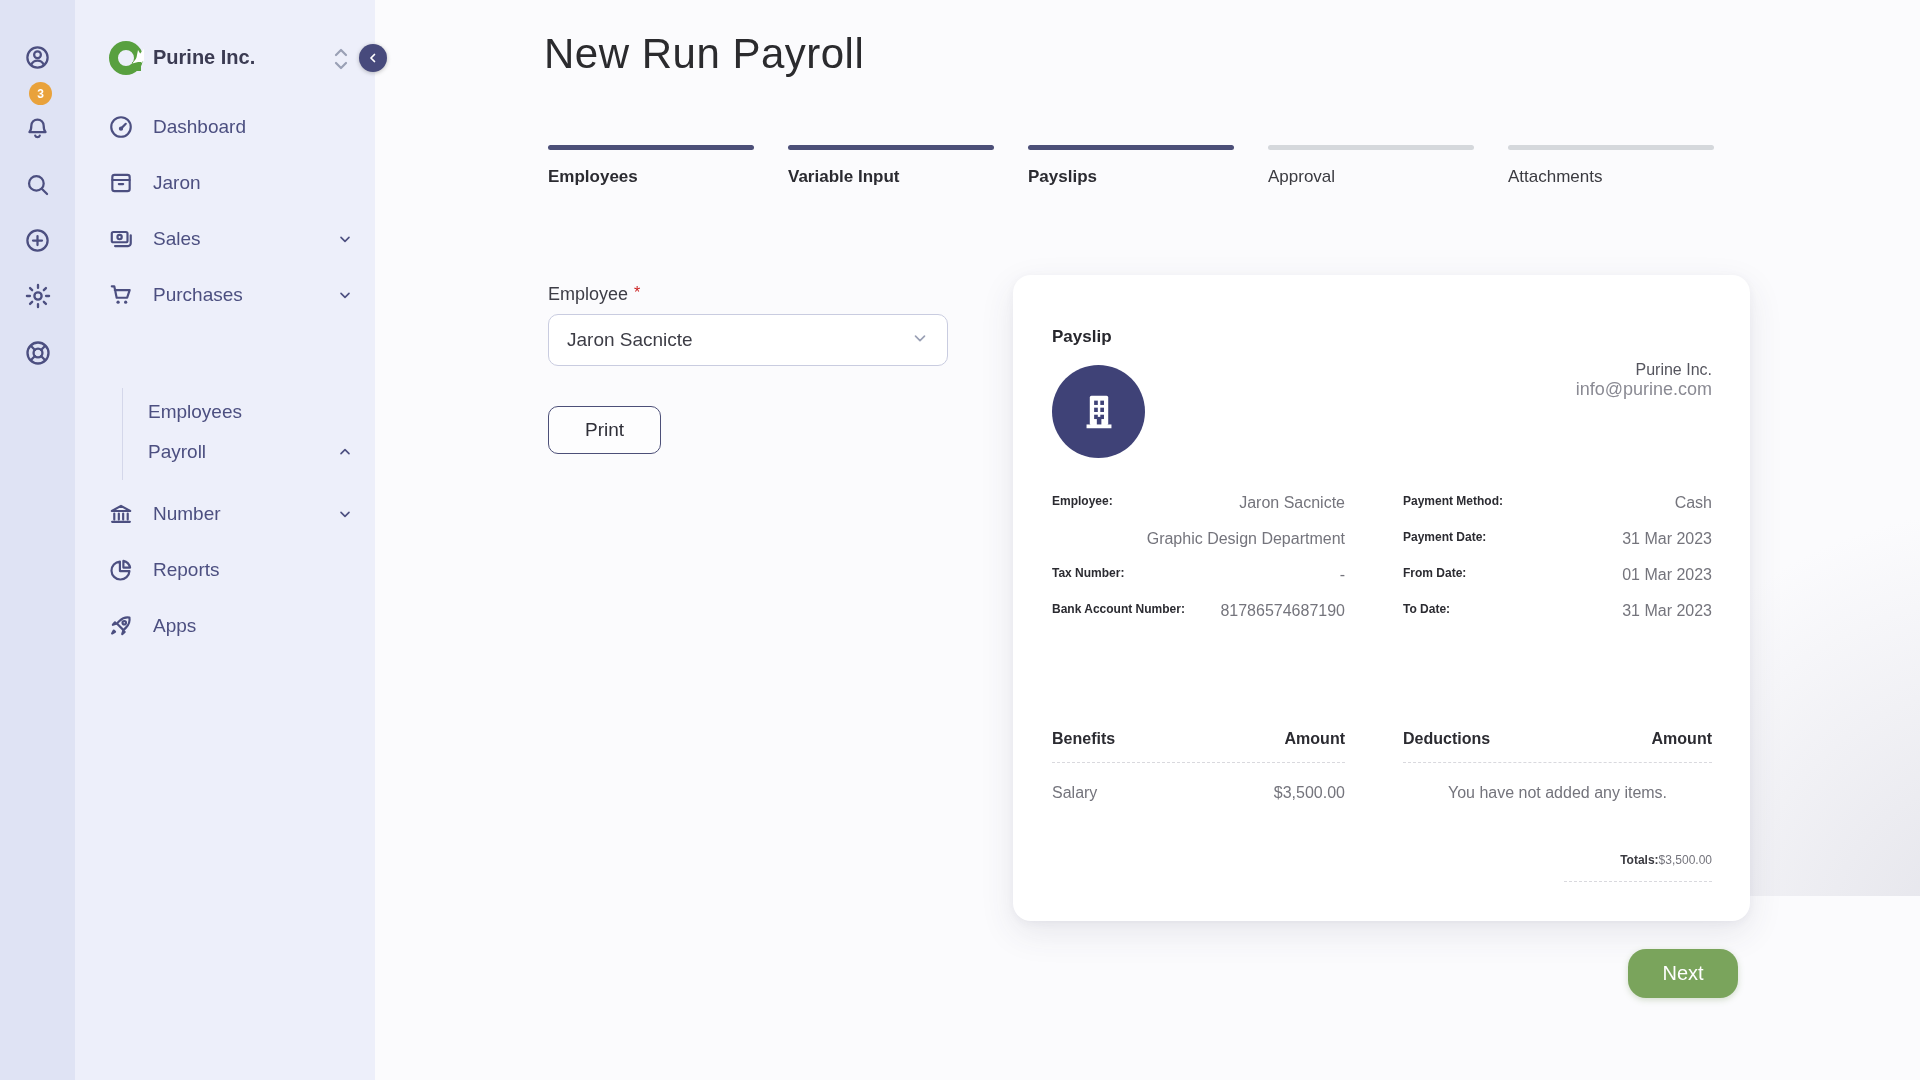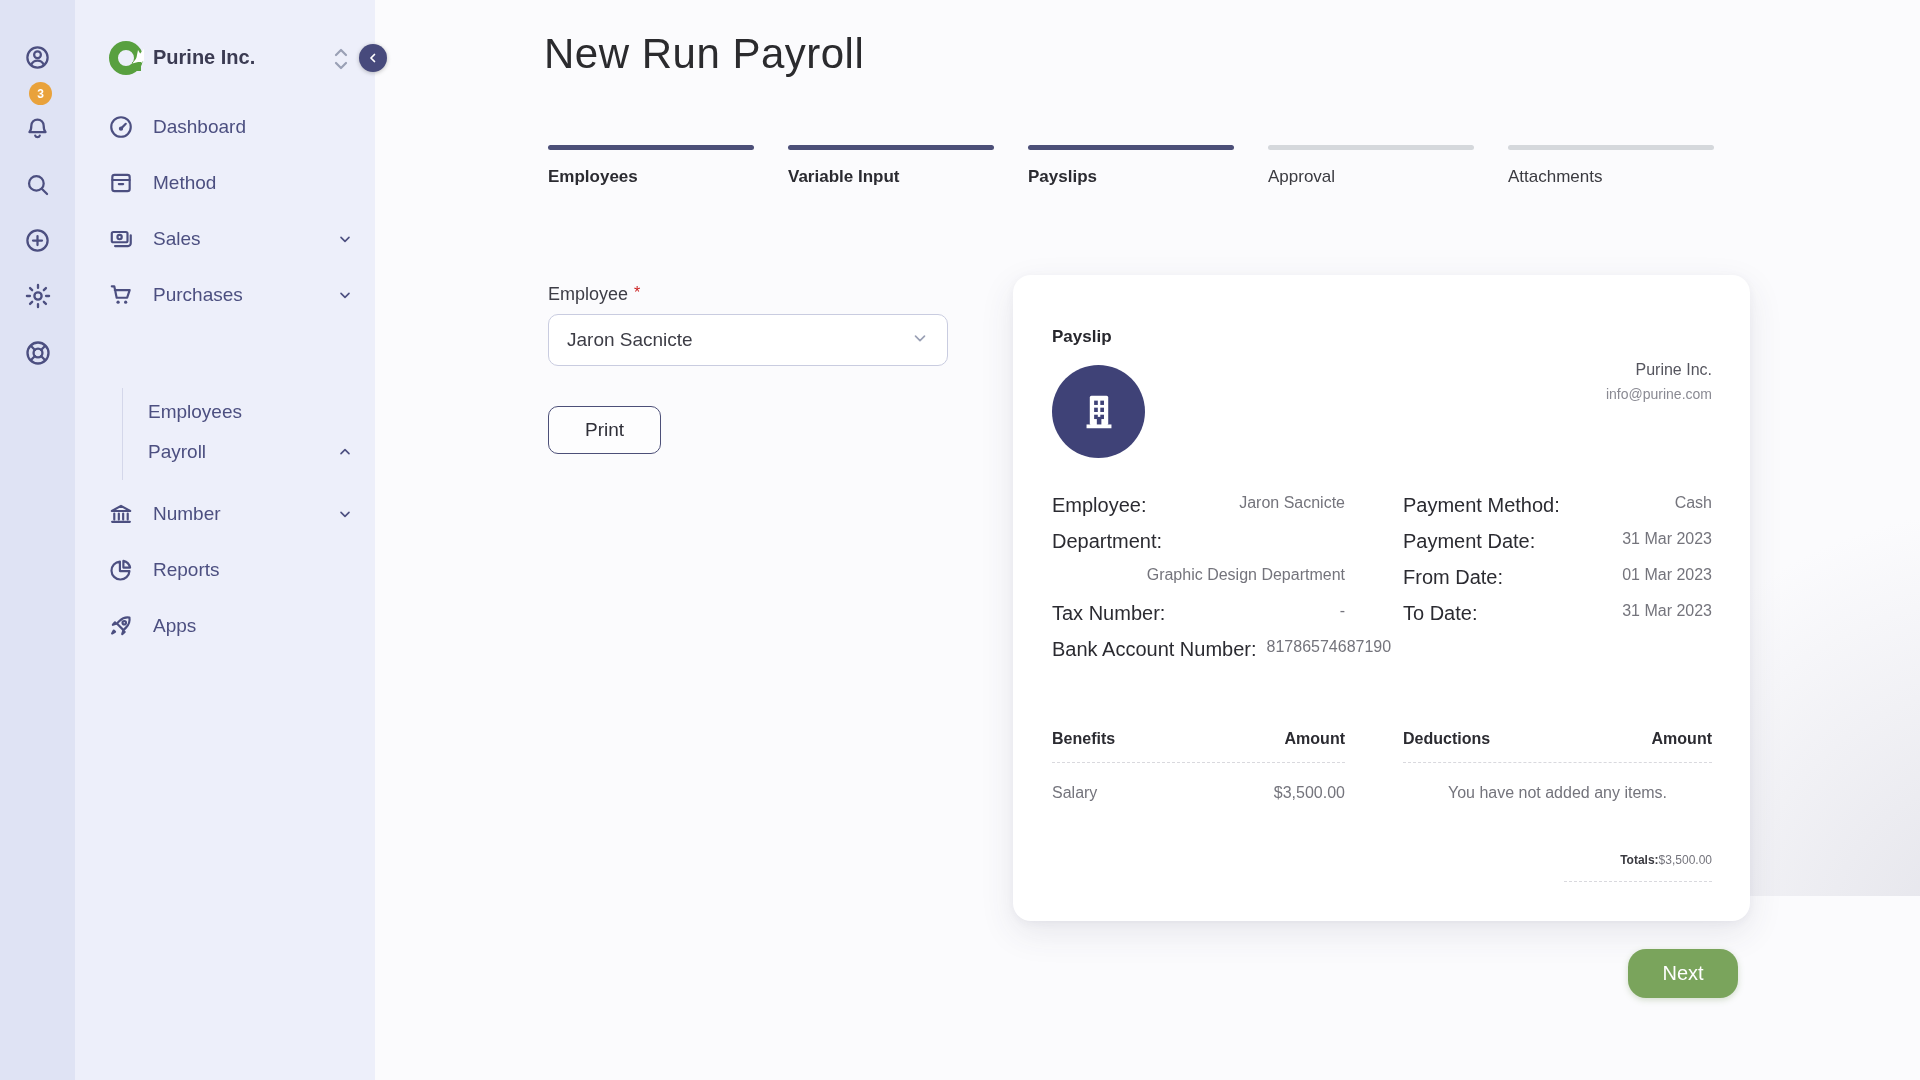--- a/index.html
+++ b/index.html
@@ -46,28 +46,28 @@
   .select { position:absolute; left:153px; top:314px; width:400px; height:52px; background:#fff; border:1px solid #c9cce0; border-radius:10px; display:flex; align-items:center; padding:0 18px; font-size:19px; color:#3d3d46; }
   .select .chev { margin-left:auto; }
   .print-btn { position:absolute; left:153px; top:406px; width:113px; height:48px; background:#fdfdfe; border:1.5px solid #4c4f78; border-radius:10px; font-size:19px; color:#2f2f38; display:flex; align-items:center; justify-content:center; }
 
   
   .card { position:absolute; left:618px; top:275px; width:737px; height:646px; background:#fff; border-radius:18px; box-shadow:0 12px 34px rgba(60,60,90,.10), 0 2px 8px rgba(60,60,90,.05);padding-left:28px; }
   .card-title { position:absolute; left:39px; top:52px; font-size:17px; font-weight:600; color:#27272d; }
   .avatar { position:absolute; left:39px; top:90px; width:93px; height:93px; border-radius:50%; background:#3f4277; display:flex; align-items:center; justify-content:center; }
   .co-block { position:absolute; right:38px; top:86px; text-align:right; }
   .co-name { font-size:16px; color:#55555e; }
-  .co-email { font-size:14px; color:#8a8a93; margin-top:7px; }
+  .co-email { font-size:18px; color:#8a8a93; }
 
   .details { position:absolute; left:39px; top:219px; width:660px; }
   .dcol { position:absolute; top:0; }
   .dcol.left { left:0; width:293px; }
   .dcol.right { left:351px; width:309px; }
   .drow { display:flex; justify-content:space-between; height:36px; align-items:flex-start; }
-  .dlabel { font-size:20px; font-weight:400; color:#2b2b31; white-space:nowrap; }
+  .dlabel { font-size:12px; font-weight:700; color:#2b2b31; white-space:nowrap; }
   .dvalue { font-size:16px; color:#74747c; text-align:right; flex:1; margin-left:10px; white-space:nowrap; }
 
   .tables { position:absolute; left:39px; top:455px; width:660px; }
   .tbl { position:absolute; top:0; }
   .tbl.benefits { left:0; width:293px; }
   .tbl.deductions { left:351px; width:309px; }
   .thead { display:flex; justify-content:space-between; font-size:16px; font-weight:700; color:#2b2b31; padding-bottom:14px; border-bottom:1px dashed #d9d9de; }
   .trow { display:flex; justify-content:space-between; font-size:16px; color:#74747c; margin-top:21px; }
   .tempty { font-size:16px; color:#74747c; text-align:center; margin-top:21px; }
 
@@ -163,21 +163,21 @@
       <span class="nav-label">Dashboard</span>
     </div>
 
     <div class="nav-item" style="top:159px">
       <span class="nico">
         <svg width="26" height="26" viewBox="0 0 24 24">
             <rect x="4" y="4.5" width="16" height="15" rx="2"></rect>
             <path d="M4 9.2h16M10 13h4"></path>
           </svg>
       </span>
-      <span class="nav-label">Method</span>
+      <span class="nav-label">Jaron</span>
     </div>
 
     <div class="nav-item" style="top:215px">
       <span class="nico">
         <svg width="26" height="26" viewBox="0 0 24 24">
             <rect x="3.5" y="5.5" width="14.5" height="9.5" rx="1.5"></rect>
             <circle cx="10.7" cy="10.2" r="2"></circle>
             <path d="M21 8.5v7.5a2.5 2.5 0 0 1-2.5 2.5H6.5"></path>
           </svg>
       </span>
@@ -320,24 +320,20 @@
         <div class="co-email">info@purine.com</div>
       </div>
 
       <div class="details">
         <div class="dcol left">
           <div class="drow">
             <span class="dlabel">Employee:</span>
             <span class="dvalue">Jaron Sacnicte</span>
           </div>
           <div class="drow">
-            <span class="dlabel">Department:</span>
-            <span class="dvalue"></span>
-          </div>
-          <div class="drow">
             <span class="dlabel"></span>
             <span class="dvalue">Graphic Design Department</span>
           </div>
           <div class="drow">
             <span class="dlabel">Tax Number:</span>
             <span class="dvalue">-</span>
           </div>
           <div class="drow">
             <span class="dlabel">Bank Account Number:</span>
             <span class="dvalue">81786574687190</span>

